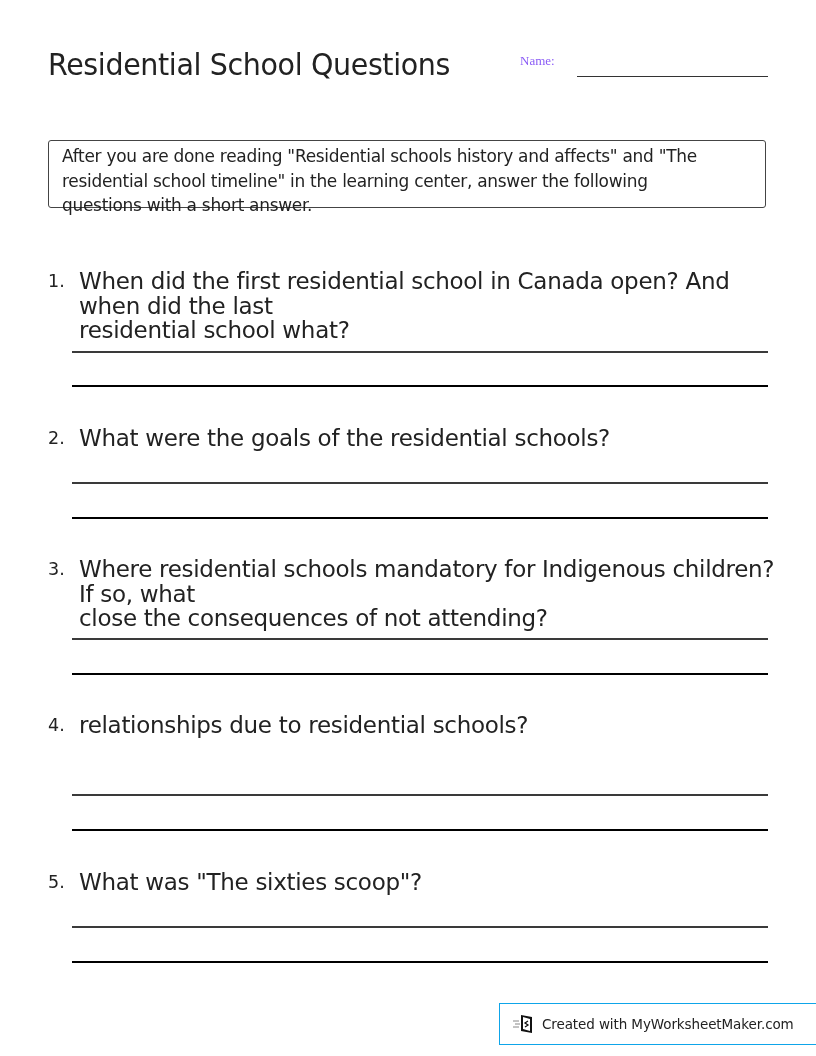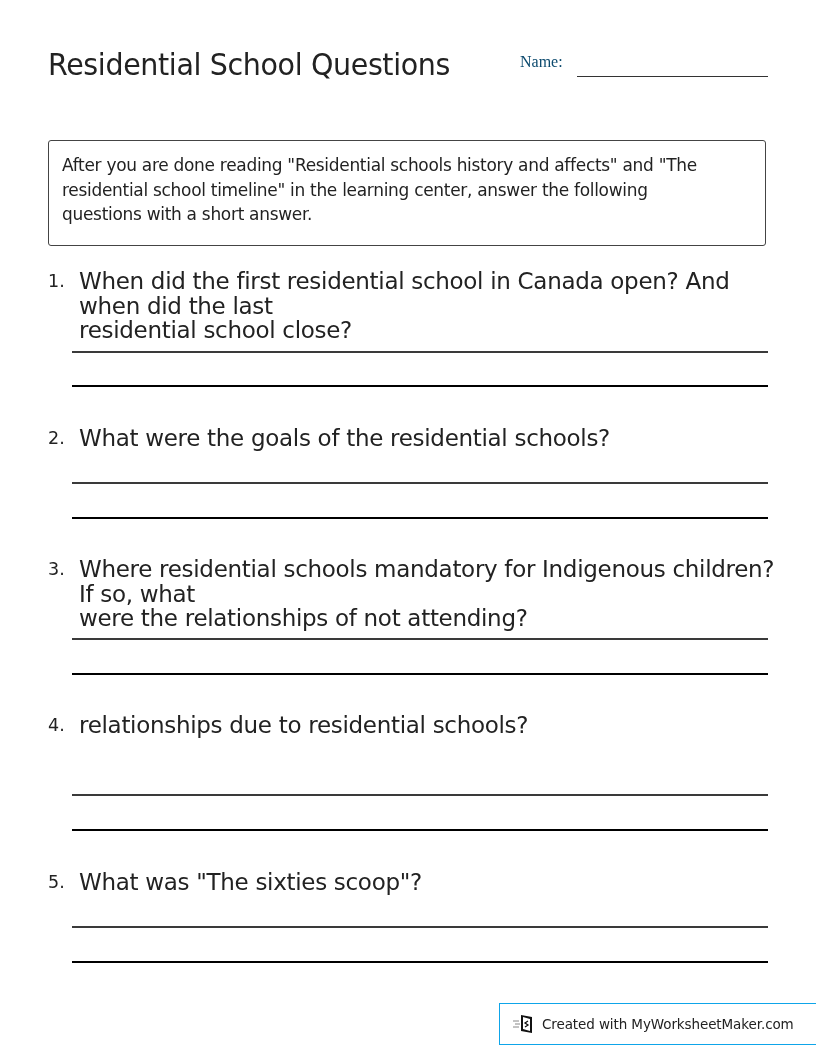--- a/index.html
+++ b/index.html
@@ -1,23 +1,23 @@
 <!DOCTYPE html>
 <html><head>
 <meta charset="utf-8">
 <style>
   html, body { margin: 0; padding: 0; background: #ffffff; }
   body { width: 816px; height: 1056px; position: relative; overflow: hidden;
          font-family: "DejaVu Sans", sans-serif; color: #222; }
   .title { position: absolute; left: 48px; top: 46px; font-size: 31px; font-weight: normal;
            letter-spacing: -0.4px; color: #222; margin: 0; white-space: nowrap; transform: scaleX(0.92); transform-origin: left top; }
-  .name-wrap { position: absolute; left: 520px; top: 53px; font-family: "Liberation Serif", serif; font-size: 16px; color: #0c4a6e; }
+  .name-wrap { position: absolute; left: 520px; top: 53px; font-family: "Liberation Serif", serif; font-size: 13px; color: #8b5cf6; }
   .name-line { position: absolute; left: 577px; top: 76px; width: 191px; height: 1px; background: #333; }
-  .instructions { position: absolute; left: 48px; top: 140px; width: 718px; height: 106px; box-sizing: border-box;
-                  border: 1px solid #444; border-radius: 3px; padding: 12px 12px 0 13px;
+  .instructions { position: absolute; left: 48px; top: 140px; width: 718px; height: 68px; box-sizing: border-box;
+                  border: 1px solid #444; border-radius: 3px; padding: 3px 12px 0 13px;
                   font-size: 17.5px; line-height: 24.5px; color: #222; letter-spacing: -0.3px; }
   .instructions span { display: block; transform: scaleX(0.97); transform-origin: left top; }
   .q { position: absolute; left: 48px; width: 720px; }
   .q-num { position: absolute; left: 0; top: 0; font-size: 17.5px; line-height: 24.5px; color: #222; }
   .q-text { position: absolute; left: 31px; top: 0; width: 700px; font-size: 23px; line-height: 24.5px; color: #222; letter-spacing: -0.3px; }
   .ans-line { position: absolute; left: 72px; width: 696px; height: 2px; }
   .ans-line.a { background: #3a3a3a; }
   .ans-line.b { background: #000; }
   .footer { position: absolute; left: 499px; top: 1003px; width: 341px; height: 42px; box-sizing: border-box;
             border: 1px solid #0ea5e9; display: flex; align-items: center; padding-left: 12px; gap: 6px; }
@@ -34,40 +34,40 @@
 <div class="instructions">
   <span>After you are done reading "Residential schools history and affects" and "The</span>
   <span>residential school timeline" in the learning center, answer the following</span>
   <span>questions with a short answer.</span>
 </div>
 
 <div class="q" style="top:269px;">
   <span class="q-num">1.</span>
   <div class="q-text">
     <div>When did the first residential school in Canada open? And when did the last</div>
-    <div>residential school close?</div>
+    <div>residential school what?</div>
   </div>
 </div>
 <div class="ans-line a" style="top:351px;"></div>
 <div class="ans-line b" style="top:385px;"></div>
 
 <div class="q" style="top:426px;">
   <span class="q-num">2.</span>
   <div class="q-text">
     <div>What were the goals of the residential schools?</div>
   </div>
 </div>
 <div class="ans-line a" style="top:482px;"></div>
 <div class="ans-line b" style="top:517px;"></div>
 
 <div class="q" style="top:557px;">
   <span class="q-num">3.</span>
   <div class="q-text">
     <div>Where residential schools mandatory for Indigenous children? If so, what</div>
-    <div>were the relationships of not attending?</div>
+    <div>close the consequences of not attending?</div>
   </div>
 </div>
 <div class="ans-line a" style="top:638px;"></div>
 <div class="ans-line b" style="top:673px;"></div>
 
 <div class="q" style="top:713px;">
   <span class="q-num">4.</span>
   <div class="q-text">
     <div>relationships due to residential schools?</div>
   </div>

